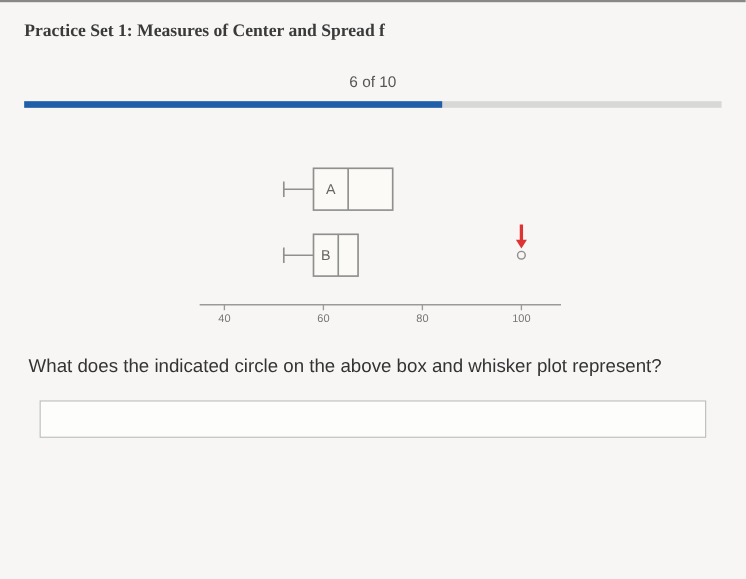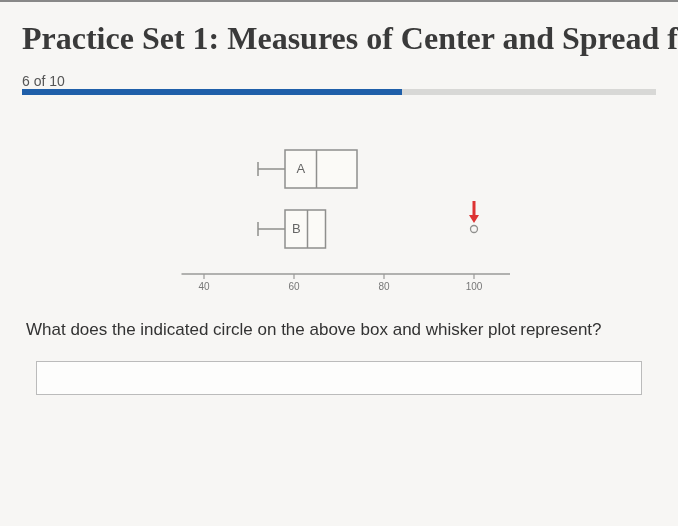--- a/index.html
+++ b/index.html
@@ -10,30 +10,32 @@
     background: #f5f5f3;
     overflow: hidden;
   }
   .frame {
     border-top: 2px solid #888;
     padding: 18px 22px 0 22px;
     background: #f7f6f4;
     height: 100%;
   }
   .title {
-    font-size: 32px;
+    font-size: 16px;
     color: #3a3a3a;
     font-weight: 600;
-    margin-bottom: 16px;
+    margin-bottom: 28px;
     white-space: nowrap;
   }
   .progress-label {
     font-size: 14px;
     color: #555;
+    margin-bottom: 10px;
     font-family: Arial, sans-serif;
+    text-align: center;
   }
   .progress-bar {
     width: 100%;
     height: 6px;
     background: #d8d8d6;
     position: relative;
     margin-bottom: 34px;
   }
   .progress-fill {
     height: 100%;

